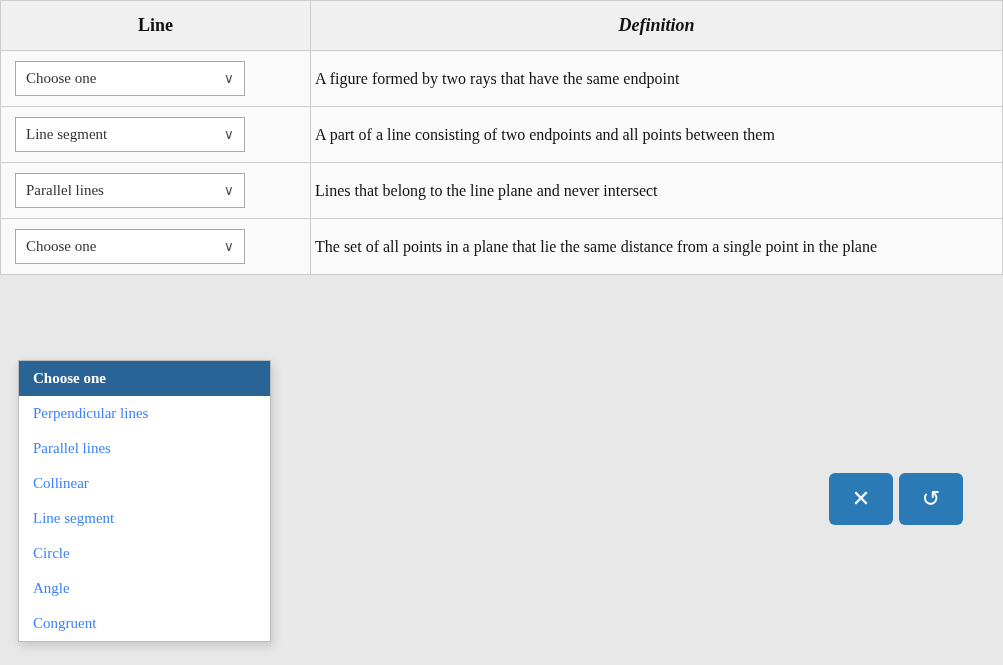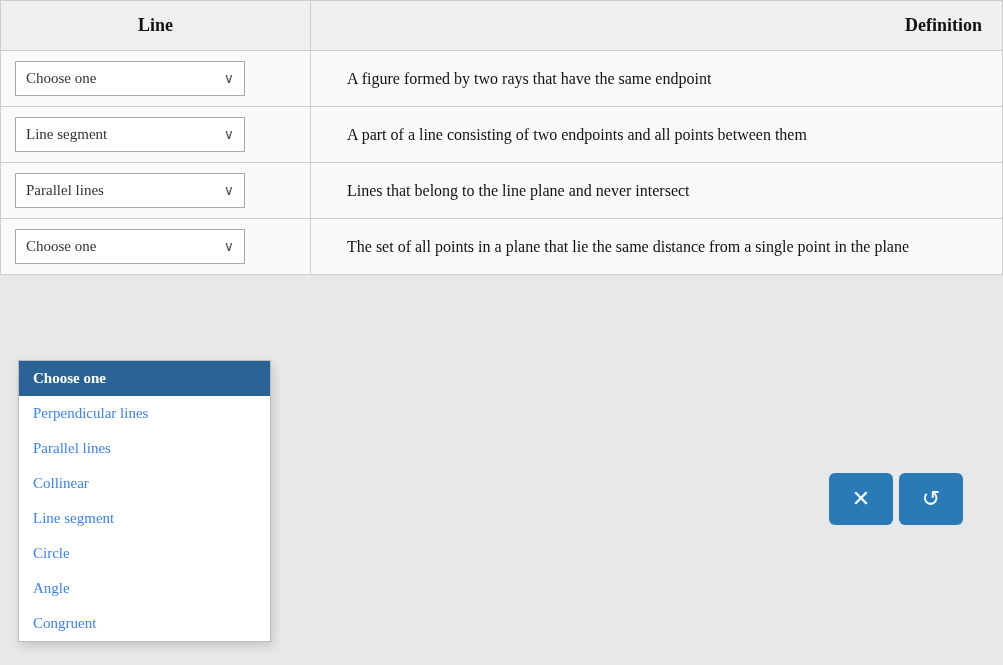--- a/index.html
+++ b/index.html
@@ -33,33 +33,34 @@
       padding: 14px 20px;
       text-align: center;
       border: 1px solid #ccc;
       color: #111;
     }
     .table-container th.term-col {
       text-align: center;
       width: 310px;
     }
     .table-container th.def-col {
-      text-align: right;
+      text-align: center;
+      font-style: italic;
     }
     .table-container td {
       border: 1px solid #ccc;
       vertical-align: middle;
       background: #fafafa;
     }
     .table-container td.term-cell {
       width: 310px;
       padding: 10px 14px;
     }
     .table-container td.def-cell {
-      padding: 14px 36px;
+      padding: 14px 4px;
       font-size: 16px;
       color: #111;
       line-height: 1.5;
     }
     .dropdown-select {
       border: 1px solid #aaa;
       background: #fff;
       padding: 8px 10px;
       font-size: 15px;
       width: 230px;

